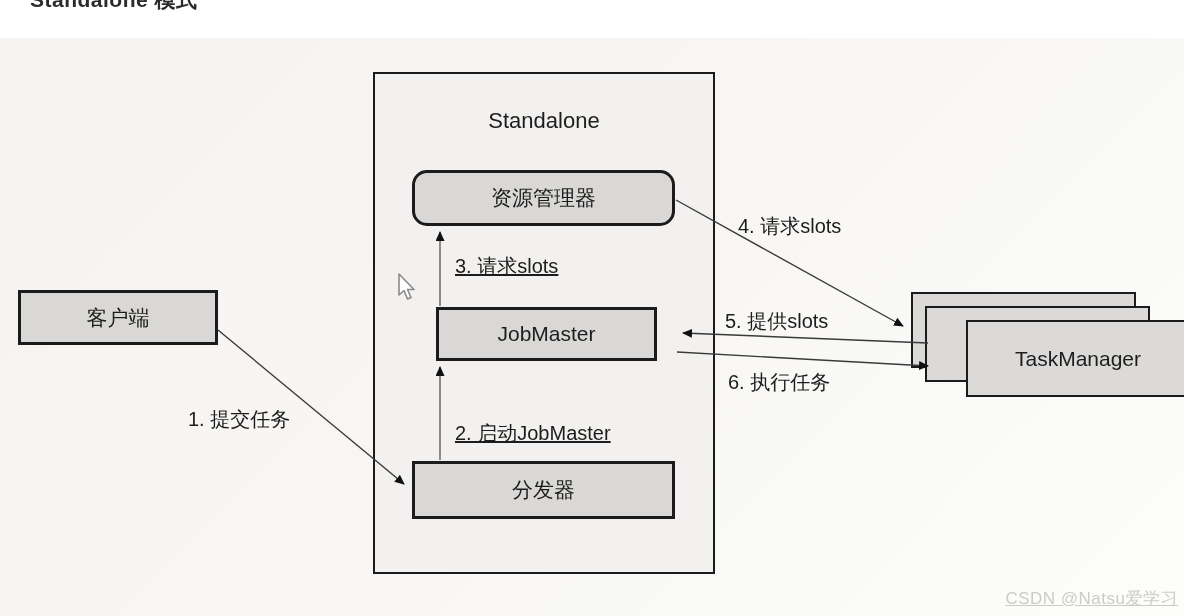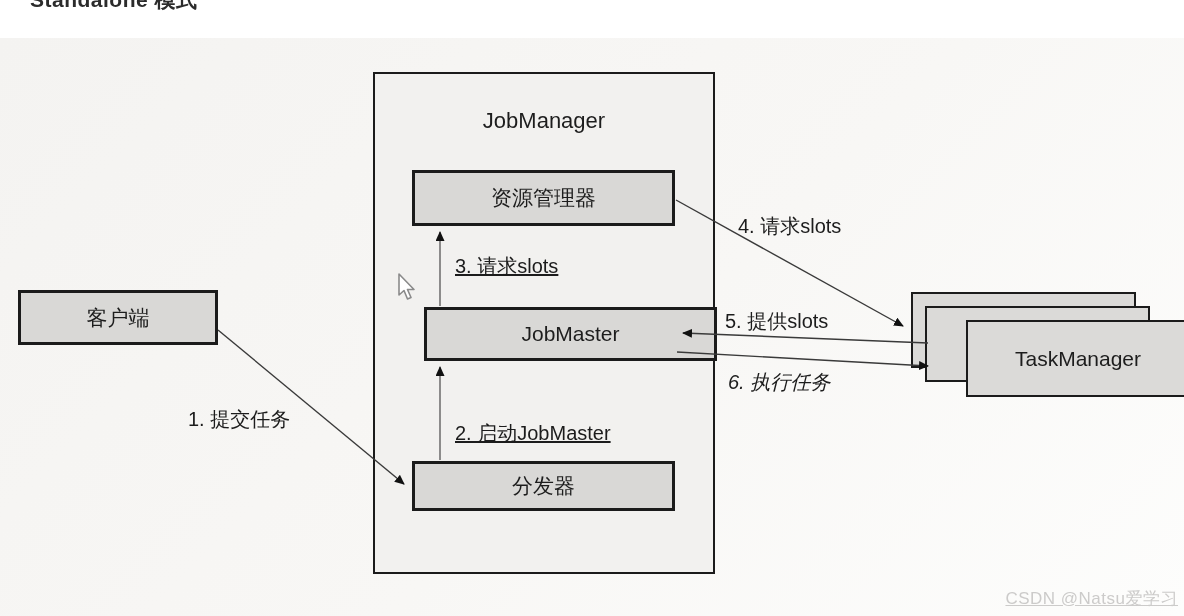--- a/index.html
+++ b/index.html
@@ -27,22 +27,22 @@
   .outer-box{
     position:absolute;box-sizing:border-box;
     left:373px;top:72px;width:342px;height:502px;
     border:2.5px solid #1b1b1b;background:#f2f1ef;
   }
   .outer-title{
     position:absolute;left:373px;top:108px;width:342px;
     text-align:center;font-size:22px;color:#1d1d1d;
   }
   .resource-manager{left:412px;top:170px;width:263px;height:56px;}
-  .job-master{left:424px;top:307px;width:293px;height:54px;justify-content:center;}
-  .dispatcher{left:412px;top:461px;width:263px;height:50px;}
+  .job-master{left:436px;top:307px;width:221px;height:54px;justify-content:center;}
+  .dispatcher{left:412px;top:461px;width:263px;height:58px;}
   .client{left:18px;top:303px;width:200px;height:55px;}
   .tm{border-width:2.5px;background:#dbdad8;}
   .tm-back{left:911px;top:292px;width:225px;height:76px;}
   .tm-middle{left:925px;top:306px;width:225px;height:76px;}
   .tm-front{left:938px;top:320px;width:224px;height:77px;margin-left:28px;}
   .arrow-label{
     position:absolute;font-size:20px;color:#1c1c1c;white-space:nowrap;
   }
   .lbl-1{left:188px;top:406px;}
   .lbl-2{left:455px;top:420px;text-decoration:underline;}
@@ -63,23 +63,23 @@
   }
 </style>
 </head>
 <body>
 
 <div class="page-title">Standalone 模式</div>
 
 <div class="canvas">
 
   <div class="outer-box" style="top:34px;"></div>
-  <div class="outer-title" style="top:70px;">JobManager</div>
+  <div class="outer-title" style="top:70px;">Standalone</div>
 
-  <div class="box resource-manager" style="top:132px;">
+  <div class="box resource-manager" style="top:132px;border-radius:15px;">
     <span>资源管理器</span>
   </div>
   <div class="box job-master" style="top:269px;">
     <span>JobMaster</span>
   </div>
   <div class="box dispatcher" style="top:423px;">
     <span>分发器</span>
   </div>
 
   <div class="box client" style="top:252px;">
@@ -90,21 +90,21 @@
   <div class="box tm tm-middle" style="top:268px;"></div>
   <div class="box tm tm-front" style="top:282px;">
     <span>TaskManager</span>
   </div>
 
   <div class="arrow-label lbl-1" style="top:368px;">1. 提交任务</div>
   <div class="arrow-label lbl-2" style="top:382px;">2. 启动JobMaster</div>
   <div class="arrow-label lbl-3" style="top:215px;">3. 请求slots</div>
   <div class="arrow-label lbl-4" style="top:175px;">4. 请求slots</div>
   <div class="arrow-label lbl-5" style="top:270px;">5. 提供slots</div>
-  <div class="arrow-label lbl-6" style="top:331px;font-style:italic;">6. 执行任务</div>
+  <div class="arrow-label lbl-6" style="top:331px;">6. 执行任务</div>
 </div>
 
 <svg class="arrows-layer" width="1184" height="616" viewBox="0 0 1184 616">
   <defs>
     <marker id="ah" markerWidth="11" markerHeight="9" refX="9" refY="4.5" orient="auto" markerUnits="userSpaceOnUse">
       <path d="M0,0 L10,4.5 L0,9 Z" fill="#111"></path>
     </marker>
   </defs>
   <line x1="218" y1="330" x2="404" y2="484" stroke="#3a3a3a" stroke-width="1.4" marker-end="url(#ah)"></line>
   <line x1="440" y1="460" x2="440" y2="367" stroke="#555" stroke-width="1.3" marker-end="url(#ah)"></line>

